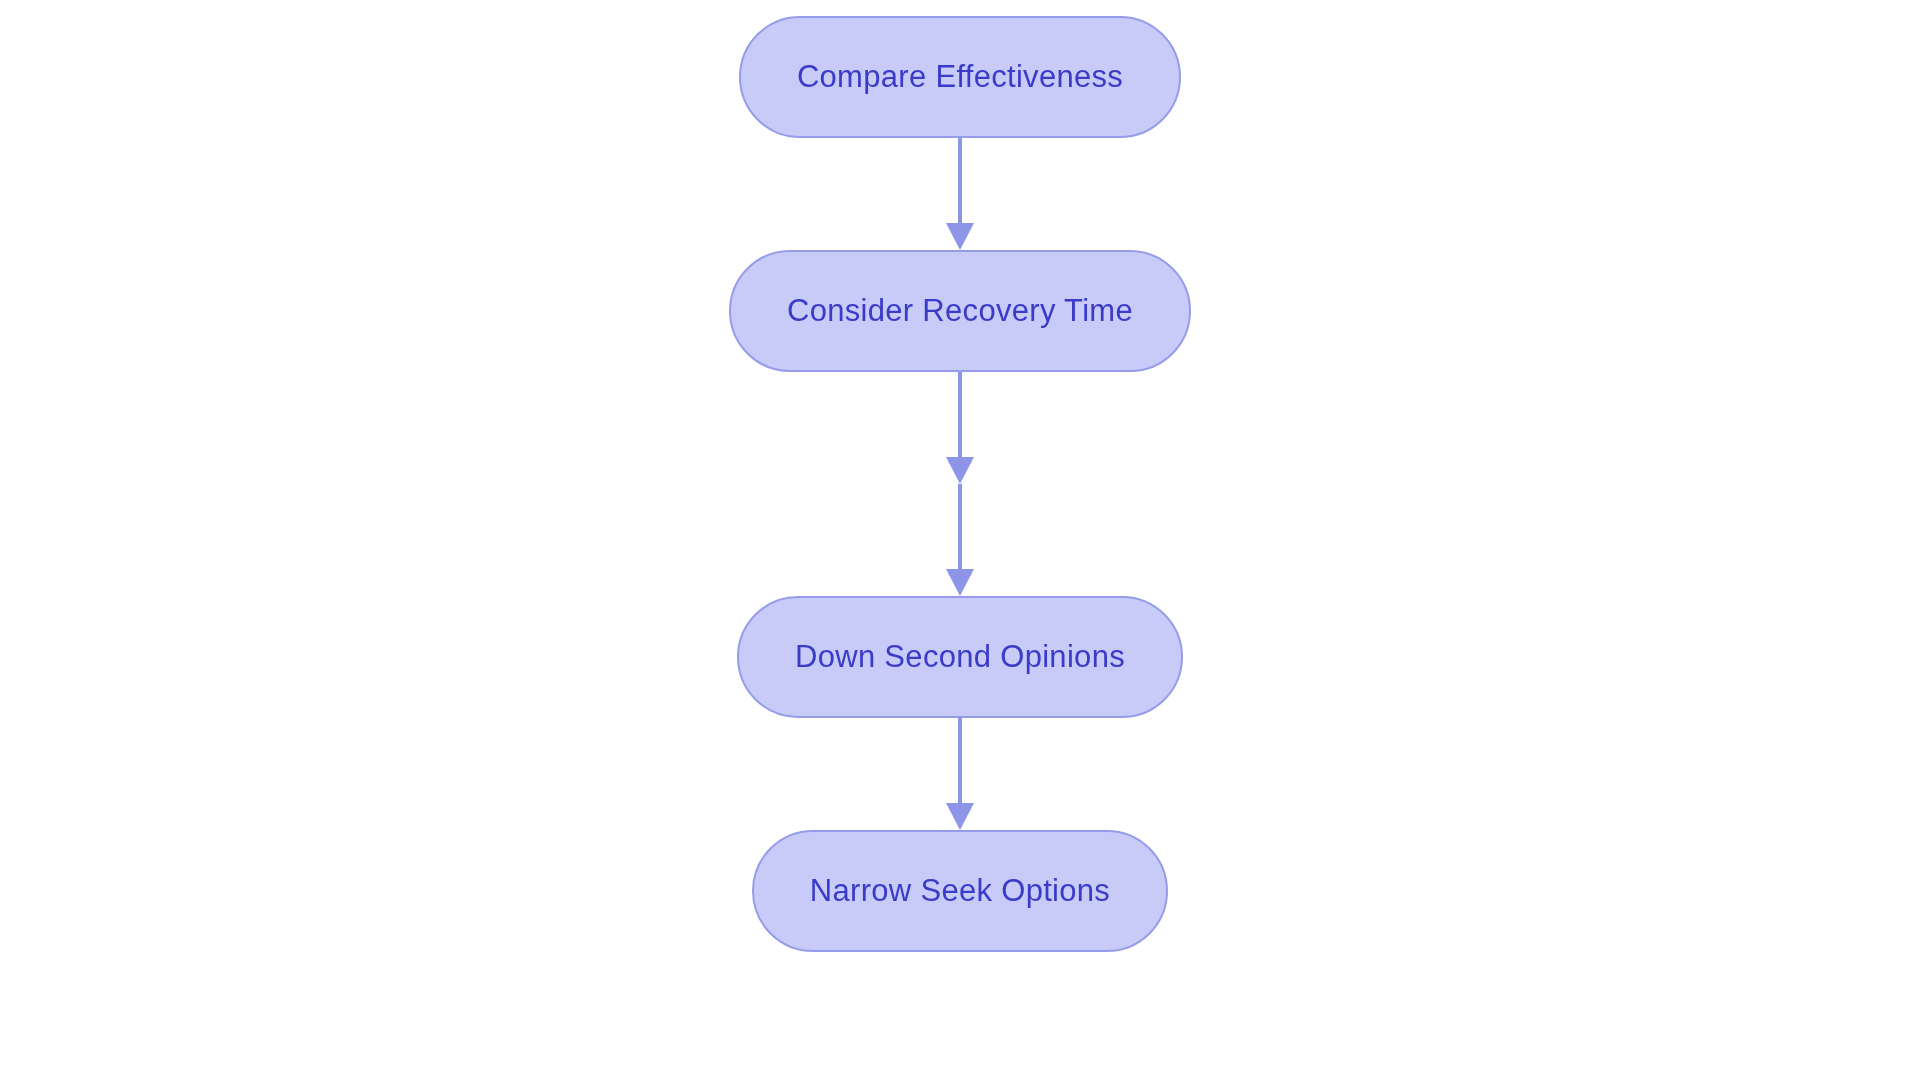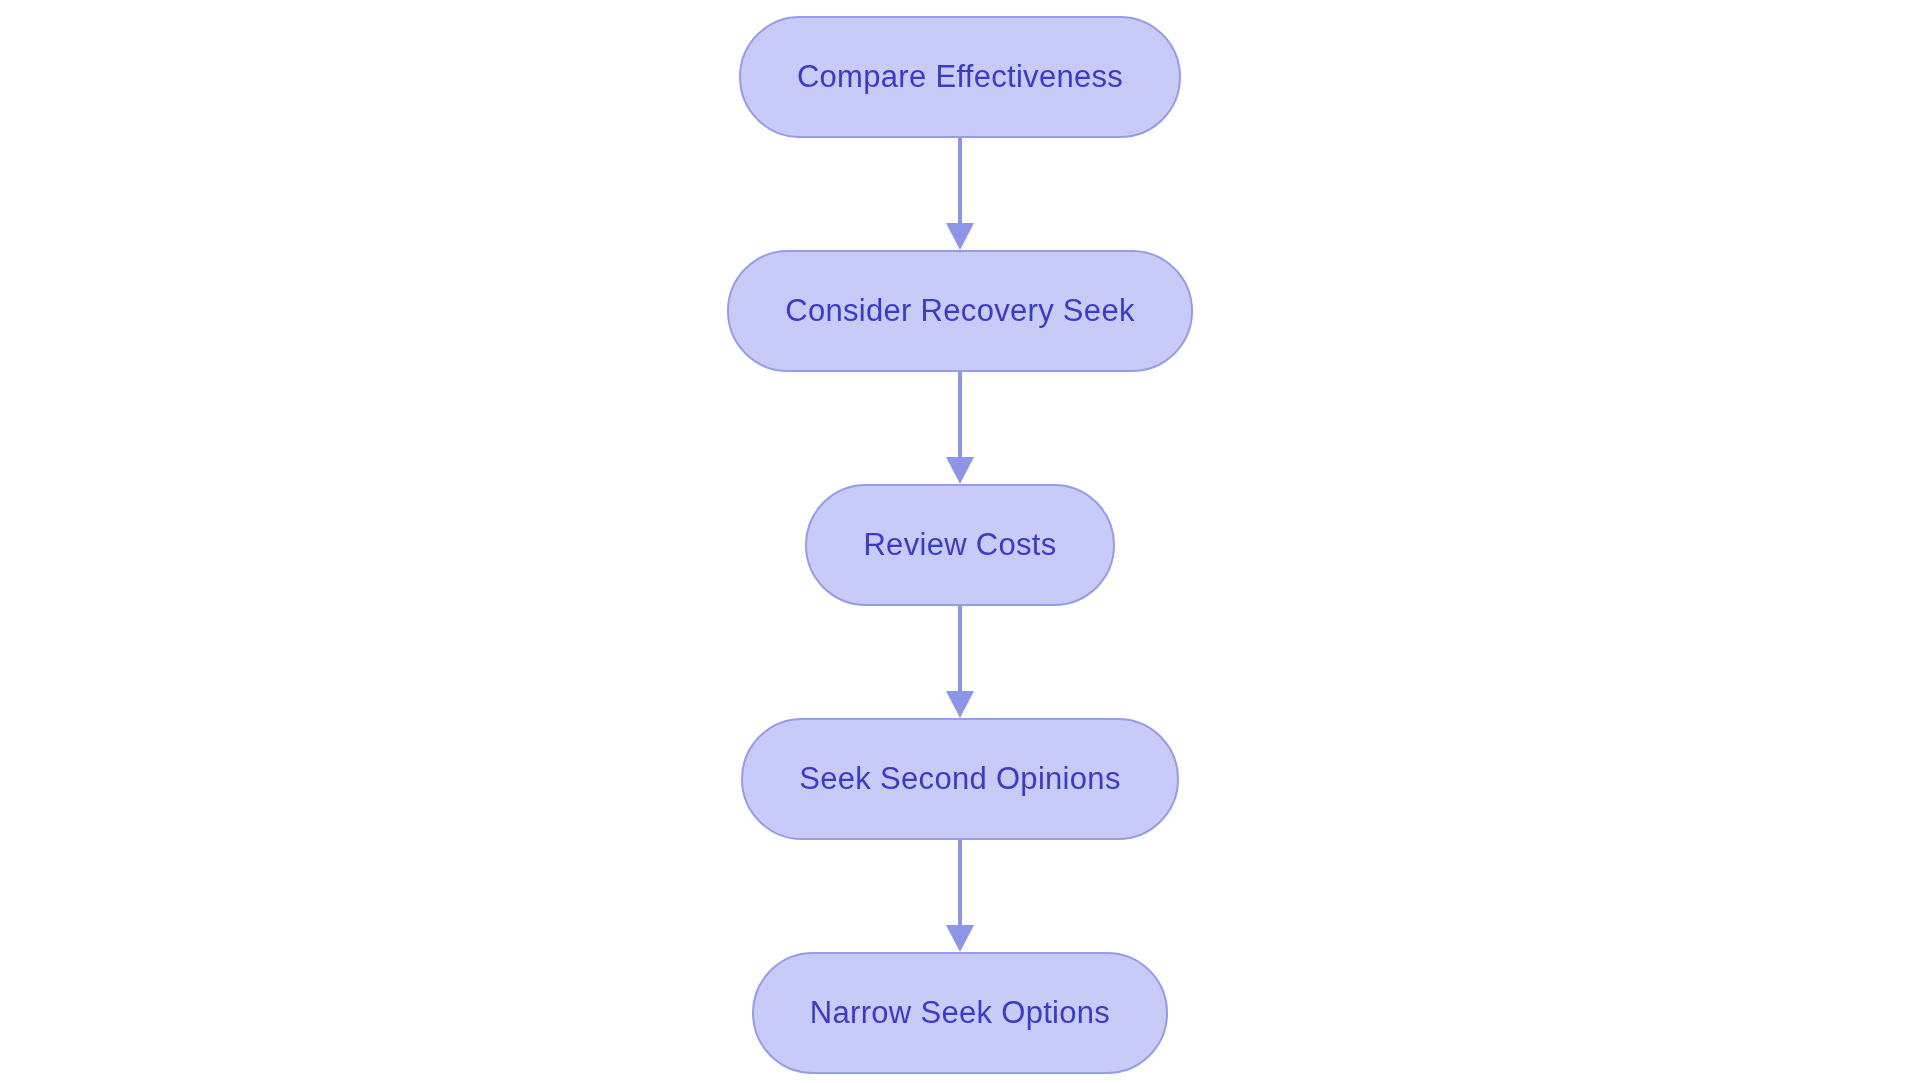--- a/index.html
+++ b/index.html
@@ -65,43 +65,40 @@
   </div>
 
   <div class="arrow">
     <svg viewBox="0 0 30 112" xmlns="http://www.w3.org/2000/svg">
       <path d="M15 0 V 88" stroke="currentColor" stroke-width="4" fill="none"></path>
       <polygon points="1,85 29,85 15,112" fill="currentColor"></polygon>
     </svg>
   </div>
 
   <div class="node">
-    <span class="node-label">Consider Recovery Seek</span>
+    <span class="node-label">Consider Recovery Time</span>
   </div>
 
   <div class="arrow">
     <svg viewBox="0 0 30 112" xmlns="http://www.w3.org/2000/svg">
       <path d="M15 0 V 88" stroke="currentColor" stroke-width="4" fill="none"></path>
       <polygon points="1,85 29,85 15,112" fill="currentColor"></polygon>
     </svg>
   </div>
 
-  <div class="node">
-    <span class="node-label">Review Costs</span>
-  </div>
 
   <div class="arrow">
     <svg viewBox="0 0 30 112" xmlns="http://www.w3.org/2000/svg">
       <path d="M15 0 V 88" stroke="currentColor" stroke-width="4" fill="none"></path>
       <polygon points="1,85 29,85 15,112" fill="currentColor"></polygon>
     </svg>
   </div>
 
   <div class="node">
-    <span class="node-label">Seek Second Opinions</span>
+    <span class="node-label">Down Second Opinions</span>
   </div>
 
   <div class="arrow">
     <svg viewBox="0 0 30 112" xmlns="http://www.w3.org/2000/svg">
       <path d="M15 0 V 88" stroke="currentColor" stroke-width="4" fill="none"></path>
       <polygon points="1,85 29,85 15,112" fill="currentColor"></polygon>
     </svg>
   </div>
 
   <div class="node">

